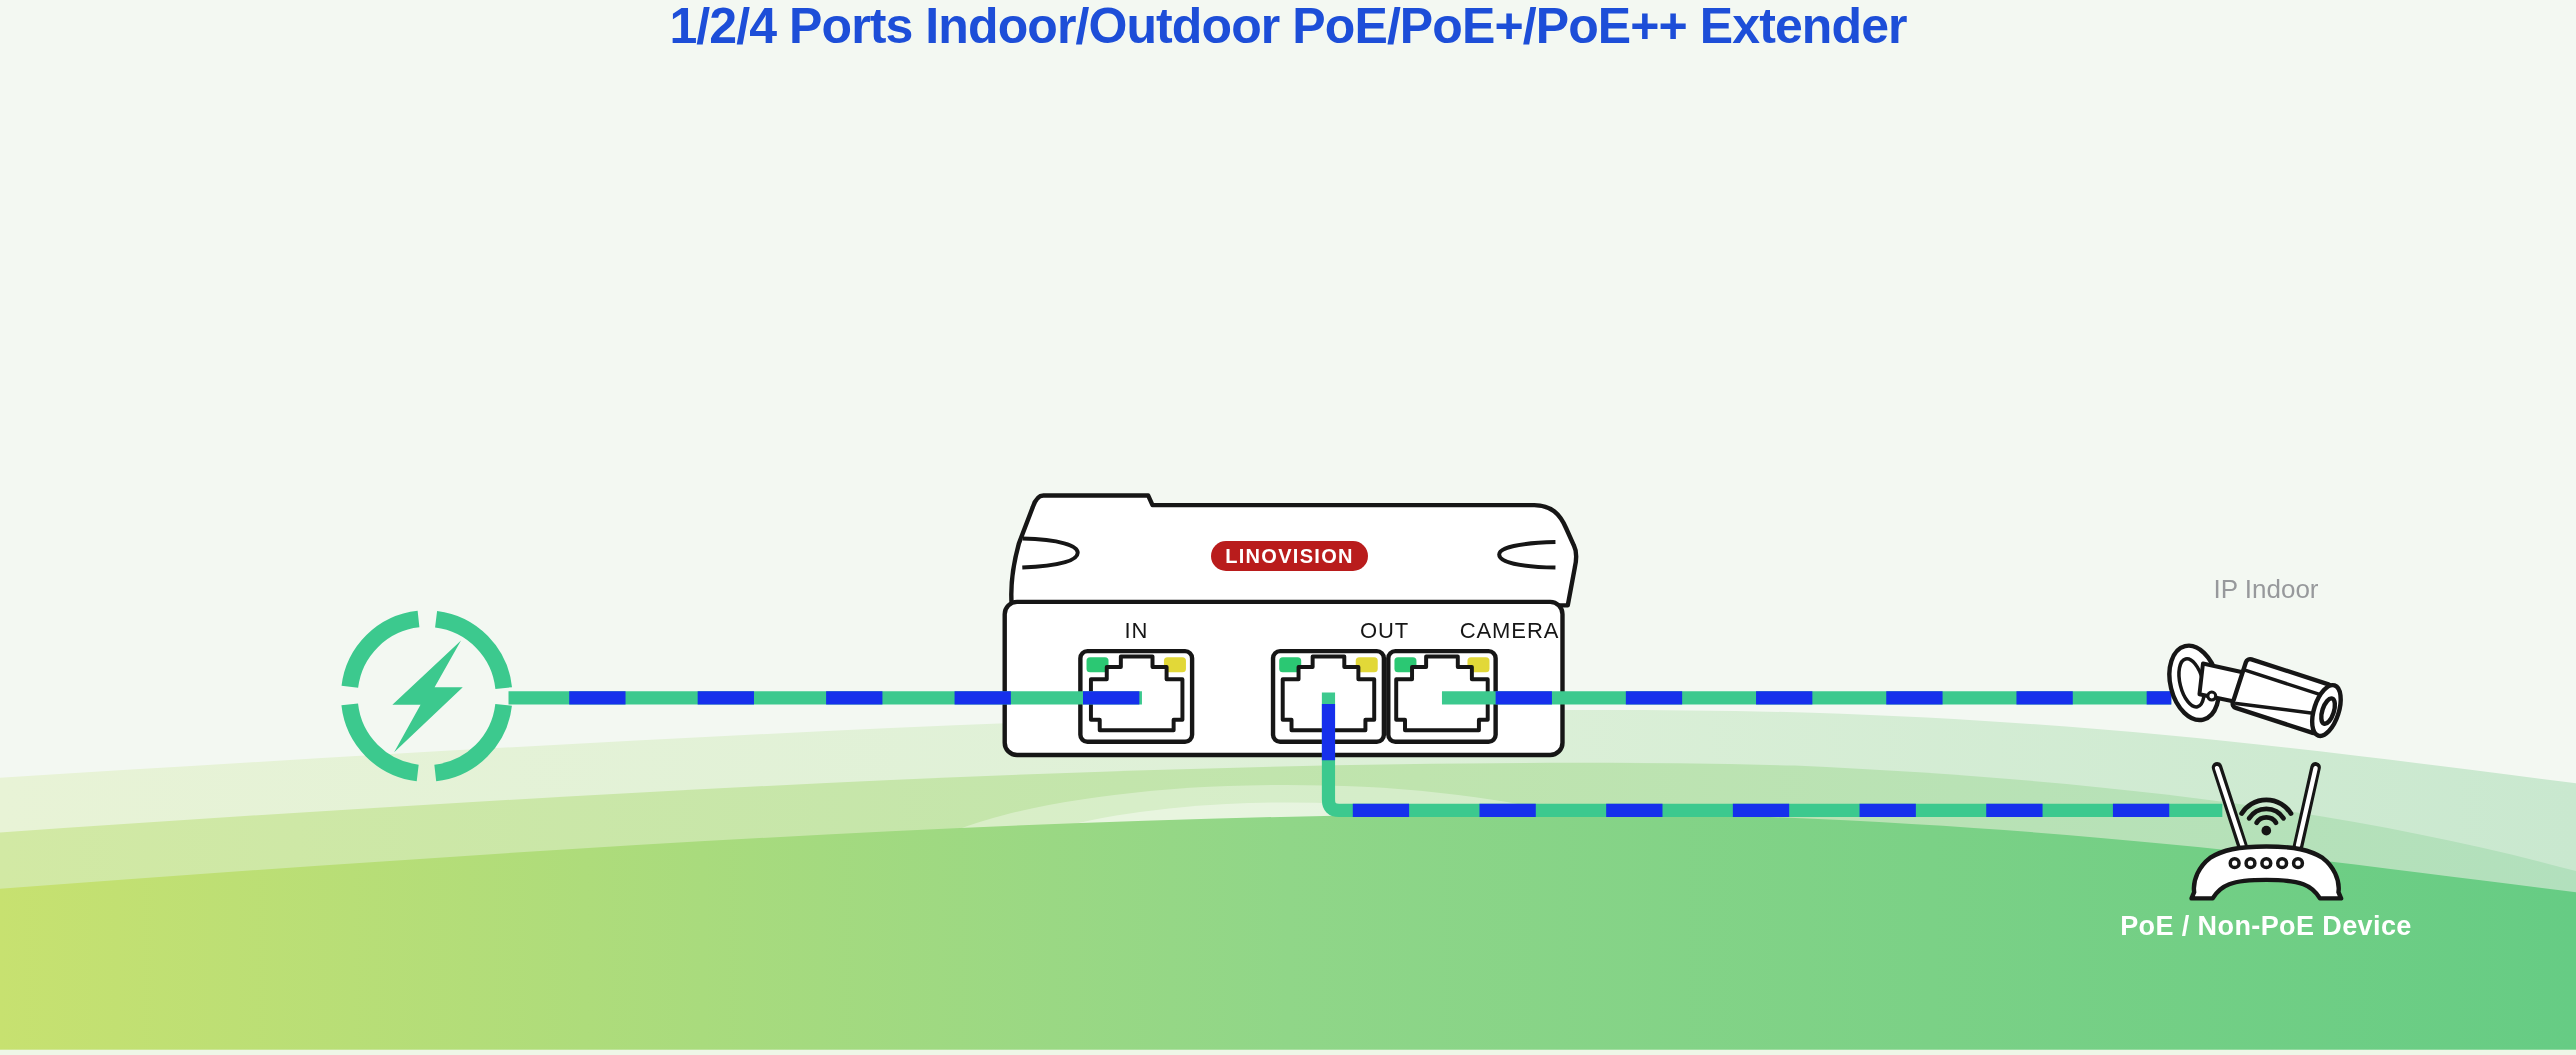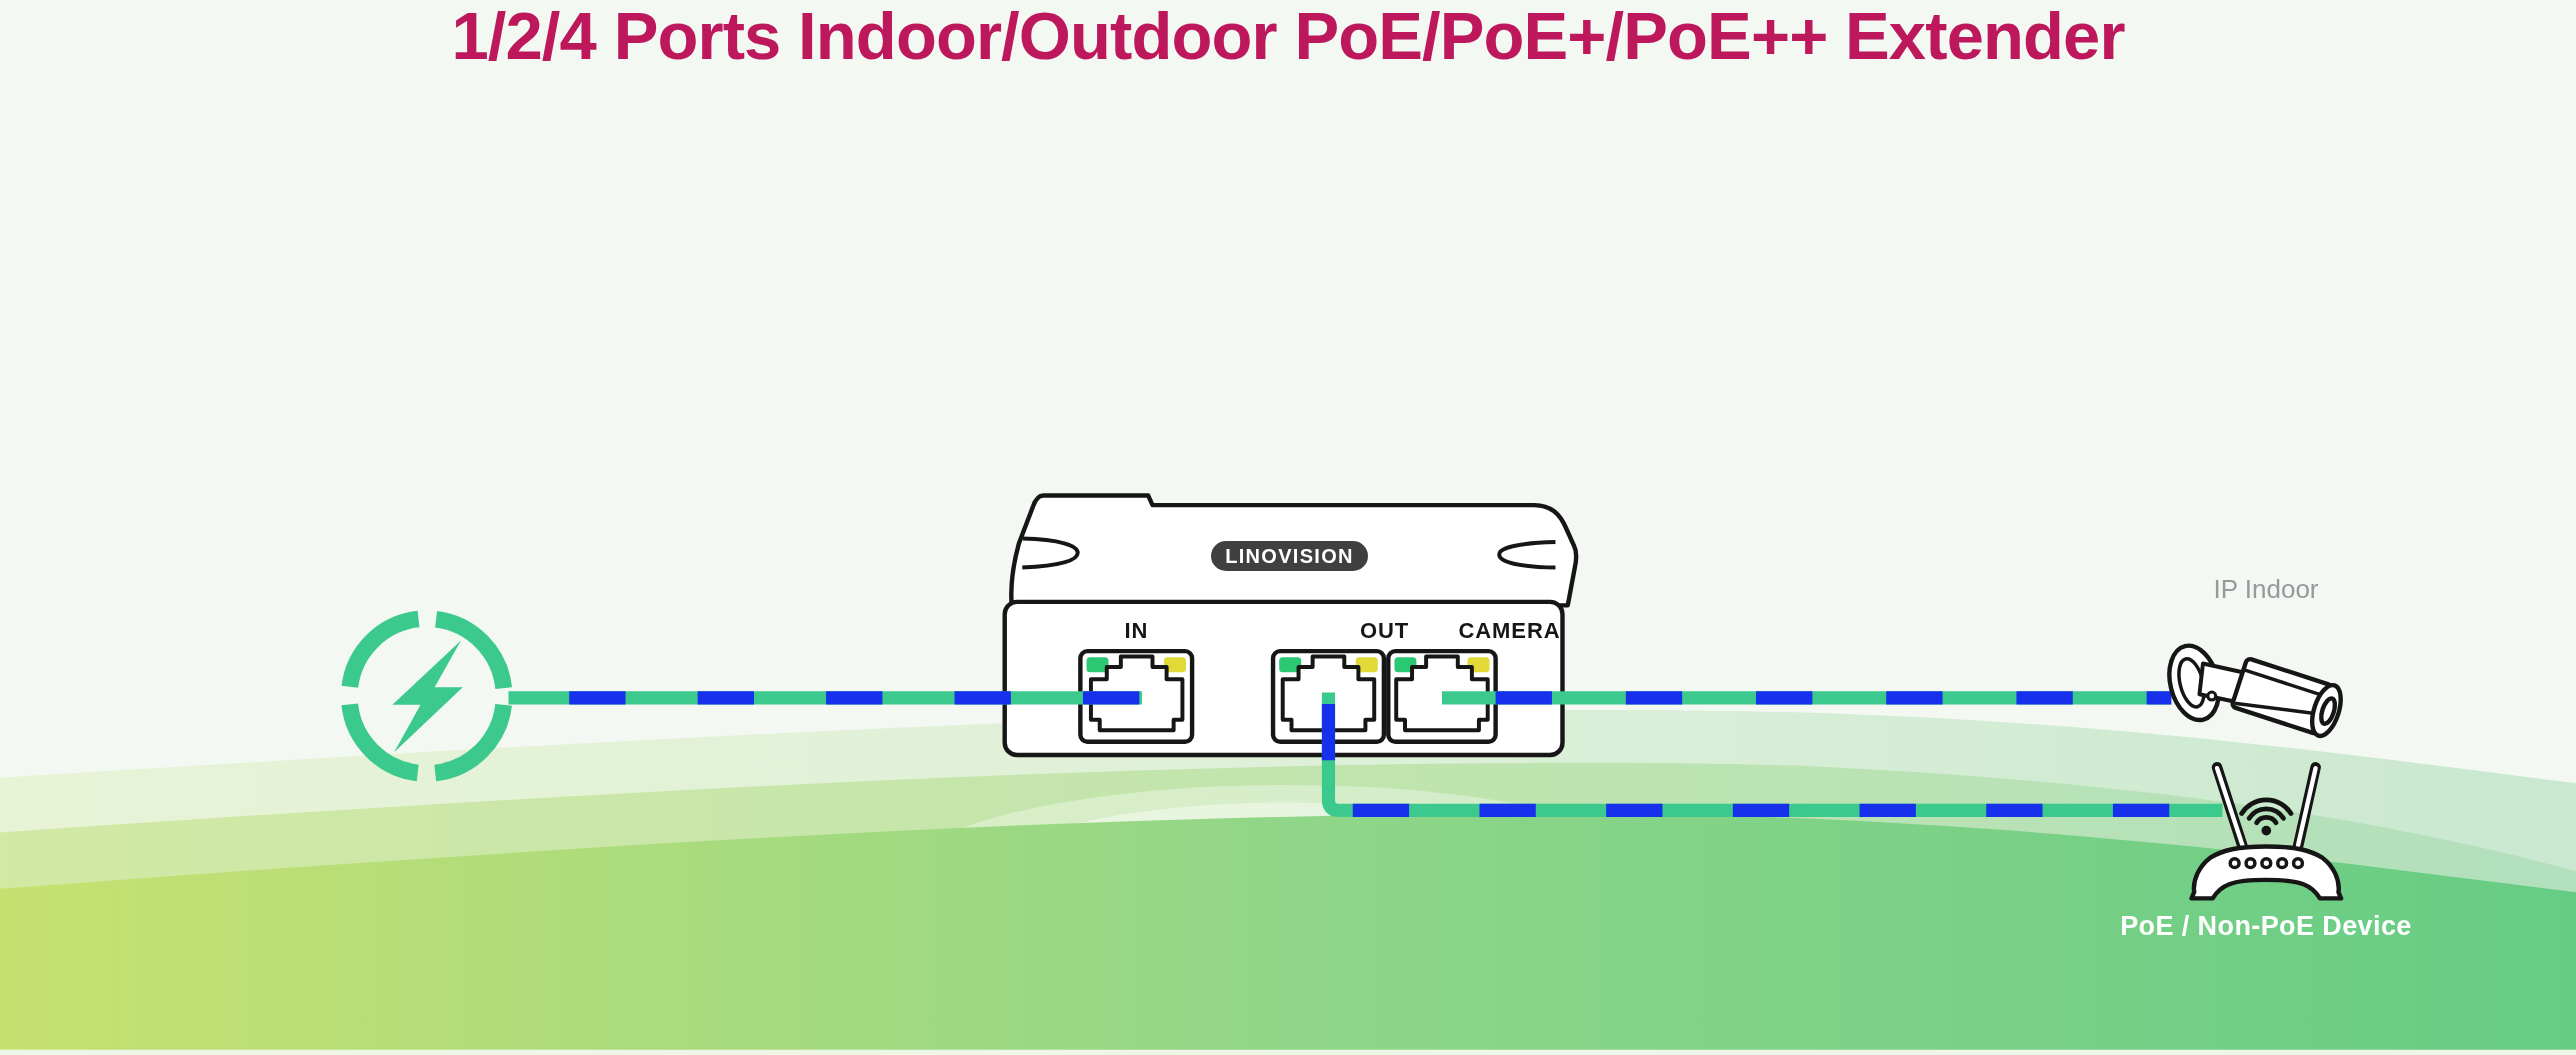--- a/index.html
+++ b/index.html
@@ -12,43 +12,43 @@
   .stage {
     position: relative;
     width: 2576px; height: 1056px;
   }
   .stage > svg.scene {
     position: absolute; left: 0; top: 0;
   }
   .txt { position: absolute; text-align: center; }
   .page-title {
     left: 0; top: 182; width: 2576px;
-    font-size: 67px; line-height: 1.06; font-weight: 700;
-    letter-spacing: -0.9px; color: #be185d;
+    font-size: 50px; line-height: 1.06; font-weight: 700;
+    letter-spacing: -0.9px; color: #1d4ed8;
   }
   .caption-gray {
     font-size: 30px; font-weight: 400; color: #8d9094;
   }
   .src-label { left: 158px; top: 827px; width: 538px; }
   .cam-label { left: 2143px; top: 574px; width: 246px; font-size: 26px; color: #97999c; }
   .endpoint-label {
     left: 2055px; top: 911px; width: 422px;
     font-size: 27px; font-weight: 600; color: #ffffff; letter-spacing: 0.4px;
   }
   .port-label {
     top: 618px; width: 141px;
-    font-size: 22px; font-weight: 700; color: #161616; letter-spacing: 0.9px;
+    font-size: 22px; font-weight: 400; color: #161616; letter-spacing: 0.9px;
   }
   .port-label.in     { left: 1066px; }
   .port-label.out    { left: 1314px; }
   .port-label.camera { left: 1439px; }
   .brand-pill {
     position: absolute;
     left: 1211px; top: 541px; width: 157px; height: 30px;
-    background: #404040; border-radius: 15px;
+    background: #b91c1c; border-radius: 15px;
     color: #ffffff; font-size: 20px; font-weight: 700;
     letter-spacing: 1.3px; text-align: center; line-height: 31px;
   }
 </style>
 </head>
 <body>
 
 <div class="stage">
 
   <svg class="scene" width="2576" height="1056" viewBox="0 0 2928 1200">

